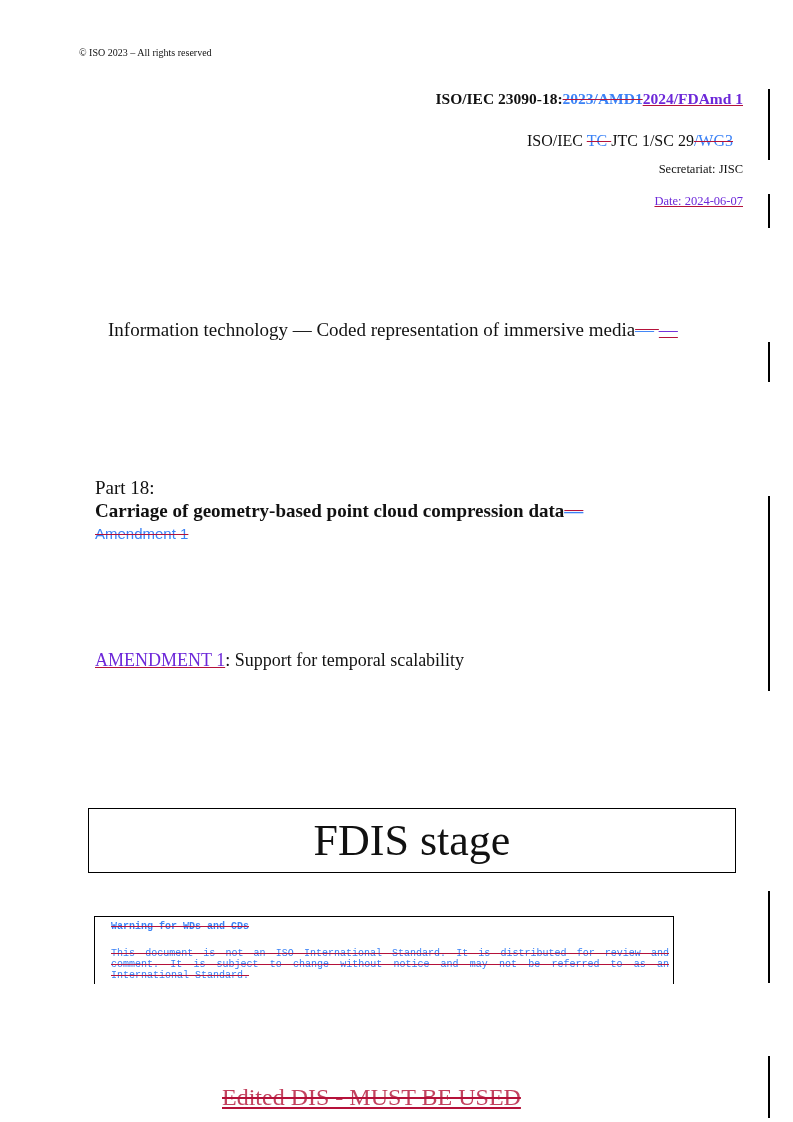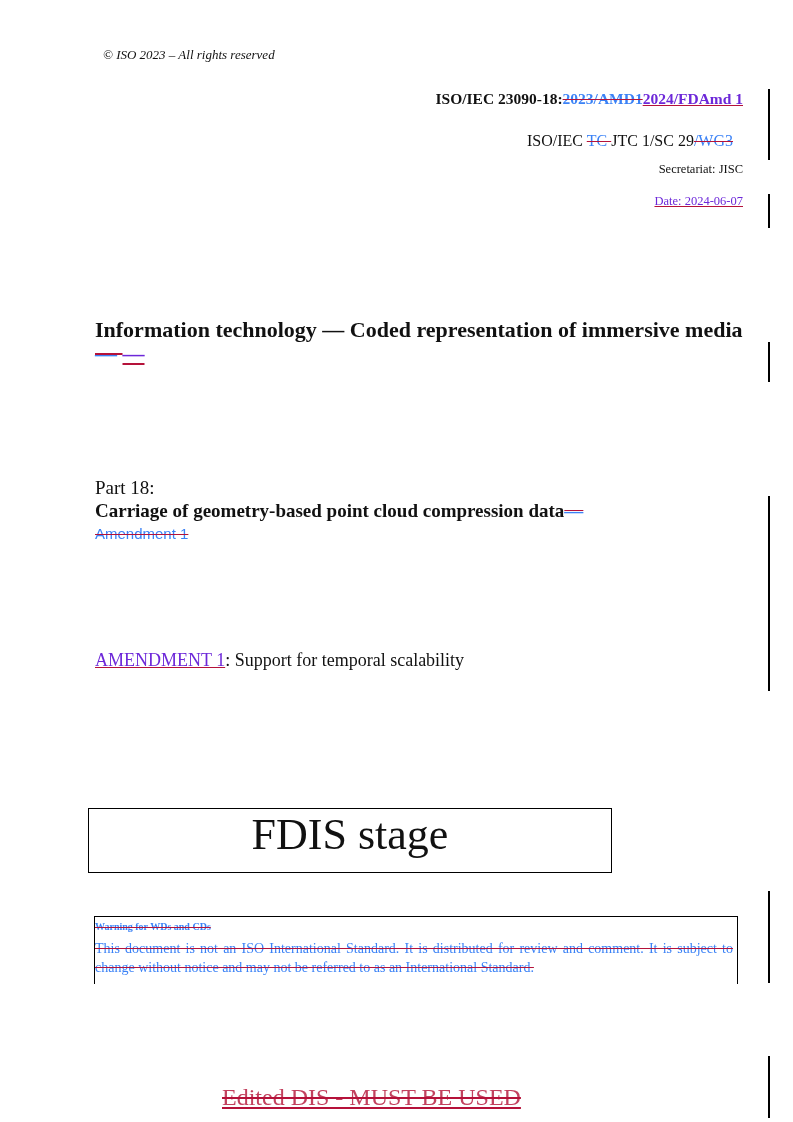--- a/index.html
+++ b/index.html
@@ -4,44 +4,44 @@
 <style>
   html, body { margin: 0; padding: 0; }
   body {
     width: 793px; height: 1122px; position: relative; overflow: hidden;
     background: #ffffff; color: #111111;
     font-family: "DejaVu Serif", "Liberation Serif", serif;
   }
   .abs { position: absolute; }
   .del { color: #3b82f6; text-decoration: line-through; text-decoration-color: #b5123a; }
   .ins { color: #6d28d9; text-decoration: underline; text-decoration-color: #b5123a; }
-  .copyright { left: 103px; top: 47px; font-size: 13px; font-family: "Liberation Serif", serif; font-style: italic; }
+  .copyright { left: 79px; top: 47px; font-size: 10px; font-family: "Liberation Serif", serif; }
   .docnum { right: 50px; top: 90px; font-size: 15.5px; font-weight: bold; font-family: "Liberation Serif", serif; white-space: nowrap; }
   .committee { right: 60px; top: 132px; font-size: 16px; font-family: Liberation Serif, serif; white-space: nowrap; }
   .secretariat { right: 50px; top: 162px; font-size: 12.5px; font-family: "Liberation Serif", serif; white-space: nowrap; text-align: center; }
   .date { right: 50px; top: 194px; font-size: 12.5px; font-family: "Liberation Serif", serif; white-space: nowrap; }
-  .title-main { left: 95px; top: 318px; width: 650px; font-size: 22px; font-weight: bold; line-height: 24px; font-family: "Liberation Serif", serif; }
+  .title-main { left: 108px; top: 318px; width: 650px; font-size: 19px; font-weight: normal; line-height: 24px; font-family: "Liberation Serif", serif; }
   .part-label { left: 95px; top: 477px; font-size: 19px; font-weight: normal; font-family: "Liberation Serif", serif; }
   .part-title { left: 95px; top: 500px; width: 660px; font-size: 19px; font-weight: bold; line-height: 22px; font-family: "Liberation Serif", serif; }
   .amend-deleted { font-family: "Liberation Sans", sans-serif; font-weight: normal; font-size: 15px; }
   .amendment { left: 95px; top: 650px; font-size: 18px; font-family: Liberation Serif, serif; white-space: nowrap; }
   .stage-box {
-    left: 88px; top: 808px; width: 524px; height: 65px;
+    left: 88px; top: 808px; width: 648px; height: 65px;
     border: 1px solid #000; box-sizing: border-box;
-    display: flex; align-items: flex-start; justify-content: center;
+    display: flex; align-items: center; justify-content: center;
   }
   .stage-text { font-size: 44px; font-family: "Liberation Serif", serif; }
   .warn-box {
-    left: 94px; top: 916px; width: 644px; height: 68px;
+    left: 94px; top: 916px; width: 580px; height: 68px;
     border-left: 1px solid #000; border-right: 1px solid #000; border-top: 1px solid #000;
-    box-sizing: border-box; padding: 3px 4px 0 0;
-    font-family: Liberation Serif, serif;
+    box-sizing: border-box; padding: 3px 4px 0 16px;
+    font-family: Liberation Mono, monospace;
   }
   .warn-title { font-size: 10px; font-weight: bold; line-height: 14px; }
-  .warn-body { font-size: 14px; line-height: 19px; margin-top: 5px; text-align: justify; text-align-last: left; }
+  .warn-body { font-size: 10px; line-height: 11px; margin-top: 14px; text-align: justify; text-align-last: left; }
   .edited { left: 222px; top: 1084px; font-size: 24px; font-family: "Liberation Serif", serif; white-space: nowrap;
     color: #c2415e; text-decoration: line-through underline; text-decoration-color: #b5123a; }
   .change-bar { position: absolute; left: 768px; width: 1.5px; background: #000; }
 </style>
 </head>
 <body>
 
 <div class="abs copyright">© ISO 2023 – All rights reserved</div>
 
 <div class="abs docnum"><span>ISO/IEC 23090-18:</span><span class="del">2023/AMD1</span><span class="ins">2024/FDAmd 1</span></div>

